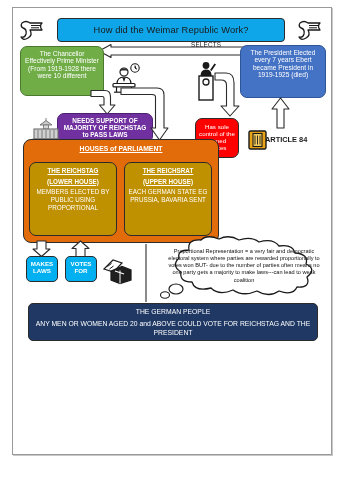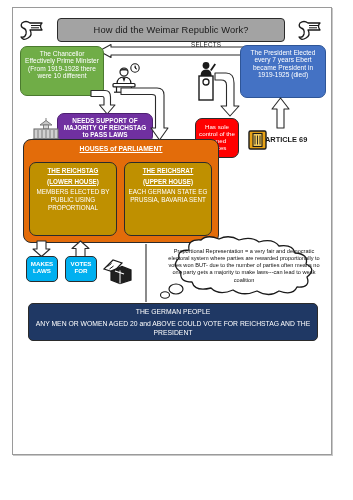--- a/index.html
+++ b/index.html
@@ -9,21 +9,21 @@
   #page{position:absolute;left:12px;top:7px;width:318px;height:446px;
         background:#ffffff;border:1px solid #9a9a9a;
         box-shadow:1px 1px 0 #c8c8c8;}
 
   #canvas{position:absolute;left:0;top:0;width:318px;height:446px;}
 
   .abs{position:absolute;box-sizing:border-box;}
 
   
   #title-box{left:44px;top:10px;width:228px;height:24px;
-             border:1.3px solid #2b2b2b;border-radius:4px;background:#a3a3a3;
+             border:1.3px solid #2b2b2b;border-radius:4px;background:#0ea5e9;
              display:flex;align-items:center;justify-content:center;}
   #title-box span{font-size:9.3px;color:#1a1a1a;letter-spacing:.1px;}
 
   
   .node{border-radius:7px;display:flex;align-items:center;
         justify-content:center;text-align:center;overflow:hidden;
         line-height:1.12;color:#ffffff;}
   .node .txt{padding:0 3px;width:100%;}
 
   #chancellor{left:7px;top:38px;width:84px;height:50px;background:#70AD47;
@@ -148,21 +148,21 @@
   </div>
 
   <svg class="abs" style="left:200px;top:64px;" width="30" height="48">
     <path d="M2 1 L13 1 Q21 1 21 11 L21 34 L26 34 L17 44 L8 34 L13.5 34 L13.5 13 Q13.5 8 8 8 L2 8 Z" fill="#ffffff" stroke="#2b2b2b" stroke-width="1.1" stroke-linejoin="round"></path>
   </svg>
 
   <div class="abs node" id="armed">
     <div class="txt">Has sole control of the Armed Forces</div>
   </div>
 
-  <div class="abs" style="left:252px;top:127px;font-size:7.4px;font-weight:bold;color:#1a1a1a;">ARTICLE 69</div>
+  <div class="abs" style="left:252px;top:127px;font-size:7.4px;font-weight:bold;color:#1a1a1a;">ARTICLE 84</div>
   <div class="ico" style="left:234px;top:121px;">
     <svg width="21" height="22" viewBox="0 0 21 22">
       <rect x="2" y="2" width="17" height="18" rx="1.5" fill="#E8A317" stroke="#1a1a1a" stroke-width="1.4"></rect>
       <rect x="6" y="4.5" width="9" height="13" fill="#F7D060" stroke="#1a1a1a" stroke-width="1.1"></rect>
       <path d="M8 6.5 L8 15.5 M10.5 6.5 L10.5 15.5 M13 6.5 L13 15.5" stroke="#1a1a1a" stroke-width=".9"></path>
     </svg>
   </div>
 
   <svg class="abs" style="left:258px;top:90px;" width="20" height="31">
     <path d="M9.5 0 L18 11 L13 11 L13 30 L6 30 L6 11 L1 11 Z" fill="#ffffff" stroke="#2b2b2b" stroke-width="1.1" stroke-linejoin="round"></path>

